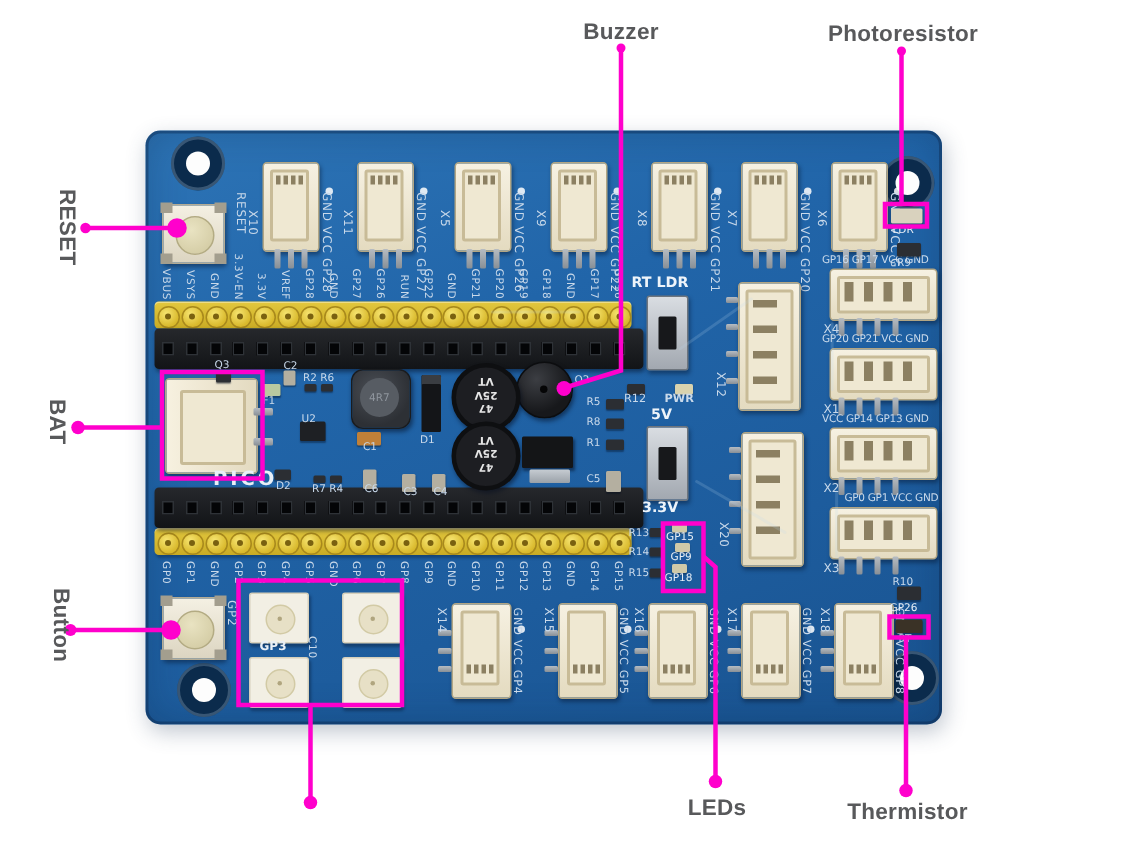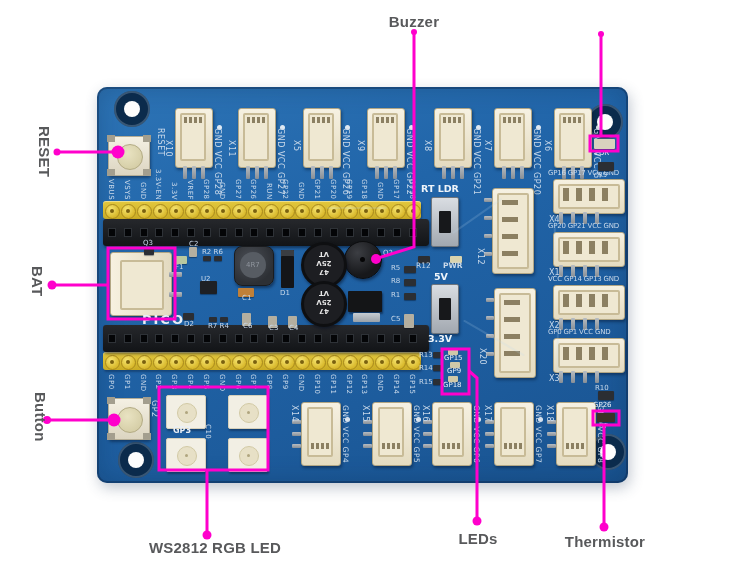--- a/index.html
+++ b/index.html
@@ -451,21 +451,21 @@
       <div class="slot" style="left: 461px; top: 203px; width: 58px; height: 21px; position: absolute;"></div>
       <div class="nib" style="left: 466px; top: 207px; width: 6px; height: 13px; position: absolute;"></div>
       <div class="nib" style="left: 479px; top: 207px; width: 6px; height: 13px; position: absolute;"></div>
       <div class="nib" style="left: 492px; top: 207px; width: 6px; height: 13px; position: absolute;"></div>
       <div class="nib" style="left: 505px; top: 207px; width: 6px; height: 13px; position: absolute;"></div>
       <div class="mpin" style="left: 462px; top: 231px; width: 4px; height: 12px; position: absolute;"></div>
       <div class="mpin" style="left: 474px; top: 231px; width: 4px; height: 12px; position: absolute;"></div>
       <div class="mpin" style="left: 486px; top: 231px; width: 4px; height: 12px; position: absolute;"></div>
       <div class="mpin" style="left: 498px; top: 231px; width: 4px; height: 12px; position: absolute;"></div>
       <div class="silk" style="left: 452px; top: 235px; font-size: 8px; position: absolute;">X2</div>
-      <div class="silk" style="left: 451px; top: 242px; font-size: 7px; letter-spacing: -0.2px; position: absolute;">GP0 GP1 VCC GND</div>
+      <div class="silk" style="left: 466px; top: 242px; font-size: 7px; letter-spacing: -0.2px; position: absolute;">GP0 GP1 VCC GND</div>
       <div class="grove" style="left: 456px; top: 251px; width: 70px; height: 33px; position: absolute;"></div>
       <div class="slot" style="left: 461px; top: 256px; width: 58px; height: 21px; position: absolute;"></div>
       <div class="nib" style="left: 466px; top: 260px; width: 6px; height: 13px; position: absolute;"></div>
       <div class="nib" style="left: 479px; top: 260px; width: 6px; height: 13px; position: absolute;"></div>
       <div class="nib" style="left: 492px; top: 260px; width: 6px; height: 13px; position: absolute;"></div>
       <div class="nib" style="left: 505px; top: 260px; width: 6px; height: 13px; position: absolute;"></div>
       <div class="mpin" style="left: 462px; top: 284px; width: 4px; height: 12px; position: absolute;"></div>
       <div class="mpin" style="left: 474px; top: 284px; width: 4px; height: 12px; position: absolute;"></div>
       <div class="mpin" style="left: 486px; top: 284px; width: 4px; height: 12px; position: absolute;"></div>
       <div class="mpin" style="left: 498px; top: 284px; width: 4px; height: 12px; position: absolute;"></div>
@@ -663,16 +663,16 @@
 
     <rect x="593" y="411" width="26" height="14"></rect>
     <line x1="604" y1="425" x2="604" y2="526"></line>
     <circle cx="604" cy="527" r="4.5"></circle>
   </svg>
 
   <div class="lbl vert" style="left:36px;top:126px;height:56px">RESET</div>
   <div class="lbl vert" style="left:29px;top:266px;height:44px">BAT</div>
   <div class="lbl vert" style="left:32px;top:392px;height:58px">Button</div>
   <div class="lbl" style="left:384px;top:13px;width:60px;text-align:center">Buzzer</div>
-  <div class="lbl" style="left:145px;top:539px;width:140px;text-align:center">WS2812 RGB LED</div>
+  <div class="lbl" style="left:550px;top:14px;width:104px;text-align:center">Photoresistor</div>
   <div class="lbl" style="left:452px;top:530px;width:52px;text-align:center">LEDs</div>
   <div class="lbl" style="left:558px;top:533px;width:94px;text-align:center">Thermistor</div>
 </div>
 
 </body></html>

